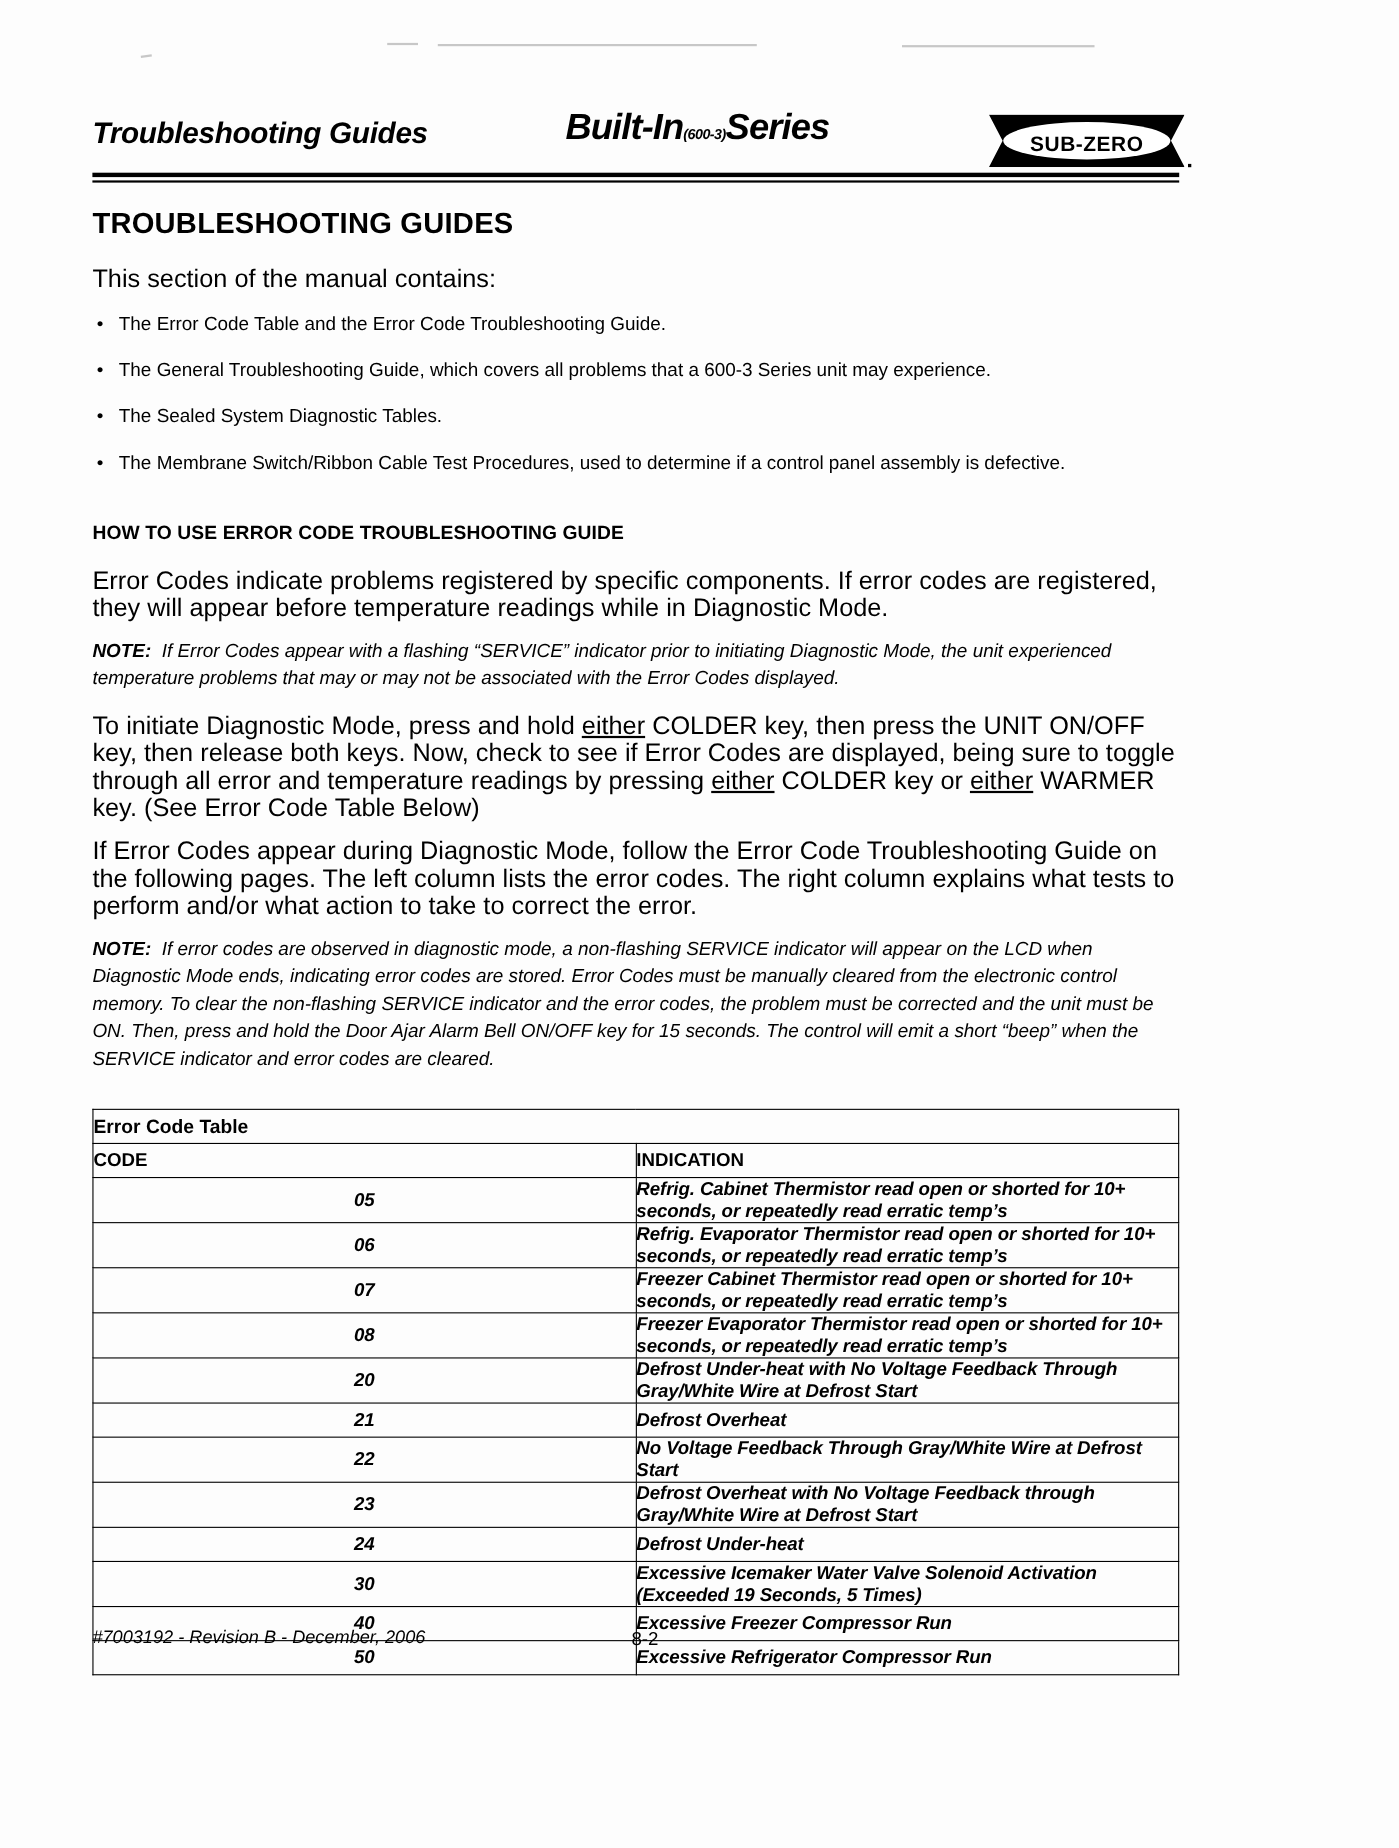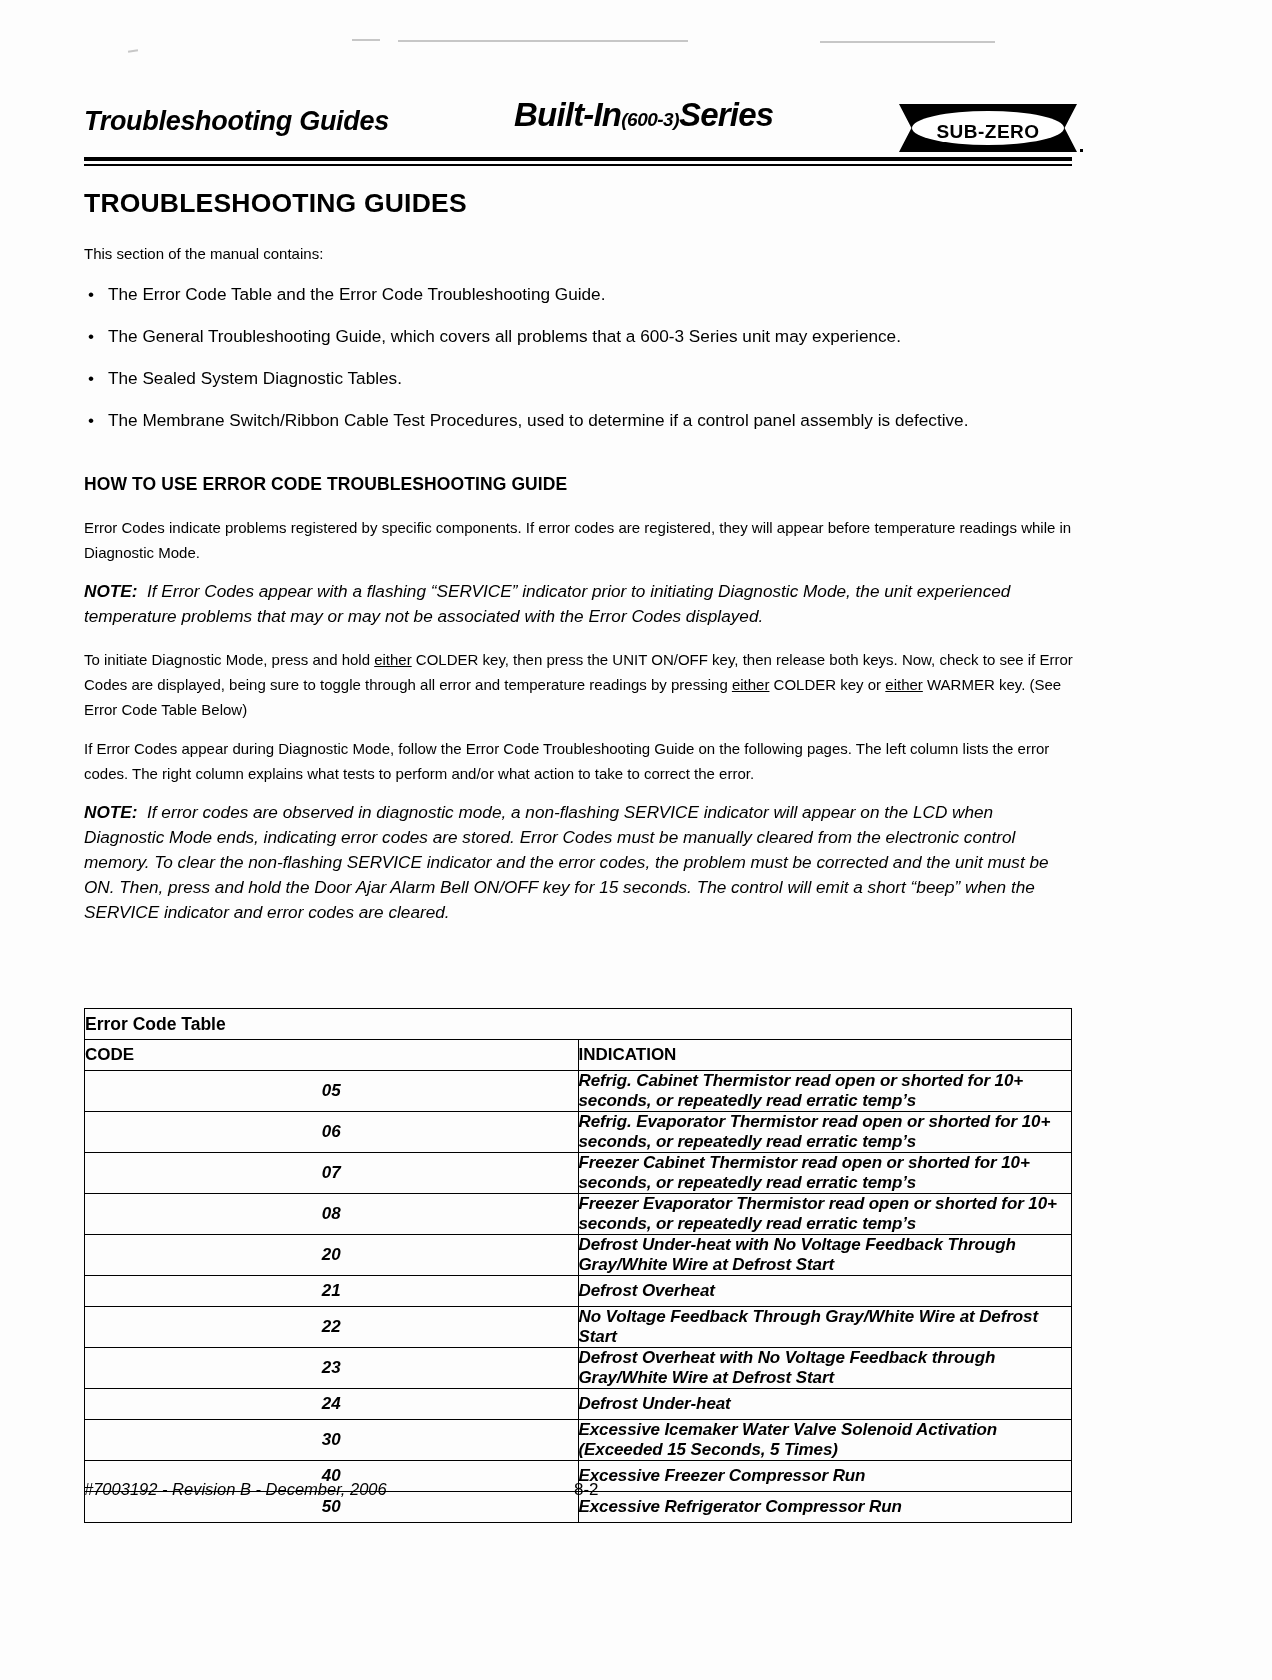--- a/index.html
+++ b/index.html
@@ -60,21 +60,21 @@
     top: 0px;
     white-space: nowrap;
     font-style: italic;
     font-weight: bold;
   }
   .hdr-built {
     font-size: 33px;
     letter-spacing: -0.8px;
   }
   .hdr-model {
-    font-size: 19px;
+    font-size: 13px;
     letter-spacing: -0.5px;
   }
   .hdr-series {
     font-size: 33px;
     letter-spacing: -0.8px;
   }
 
   
   .logo {
     position: absolute;
@@ -147,21 +147,21 @@
     width: 990px;
   }
   h1.sec-title {
     margin: 0 0 22px 0;
     font-size: 26.5px;
     font-weight: bold;
     letter-spacing: 0.2px;
   }
   p.para {
     margin: 0 0 14px 0;
-    font-size: 15px;
+    font-size: 23px;
     line-height: 25px;
   }
   .bullets {
     margin: 16px 0 0 0;
     padding: 0;
     list-style: none;
   }
   .bullets li {
     position: relative;
     padding-left: 24px;
@@ -355,21 +355,21 @@
         <tr>
           <td class="code-cell">23</td>
           <td class="ind-cell">Defrost Overheat with No Voltage Feedback through Gray/White Wire at Defrost Start</td>
         </tr>
         <tr>
           <td class="code-cell">24</td>
           <td class="ind-cell">Defrost Under-heat</td>
         </tr>
         <tr>
           <td class="code-cell">30</td>
-          <td class="ind-cell">Excessive Icemaker Water Valve Solenoid Activation (Exceeded 15 Seconds, 5 Times)</td>
+          <td class="ind-cell">Excessive Icemaker Water Valve Solenoid Activation (Exceeded 19 Seconds, 5 Times)</td>
         </tr>
         <tr>
           <td class="code-cell">40</td>
           <td class="ind-cell">Excessive Freezer Compressor Run</td>
         </tr>
         <tr>
           <td class="code-cell">50</td>
           <td class="ind-cell">Excessive Refrigerator Compressor Run</td>
         </tr>
       </tbody>

